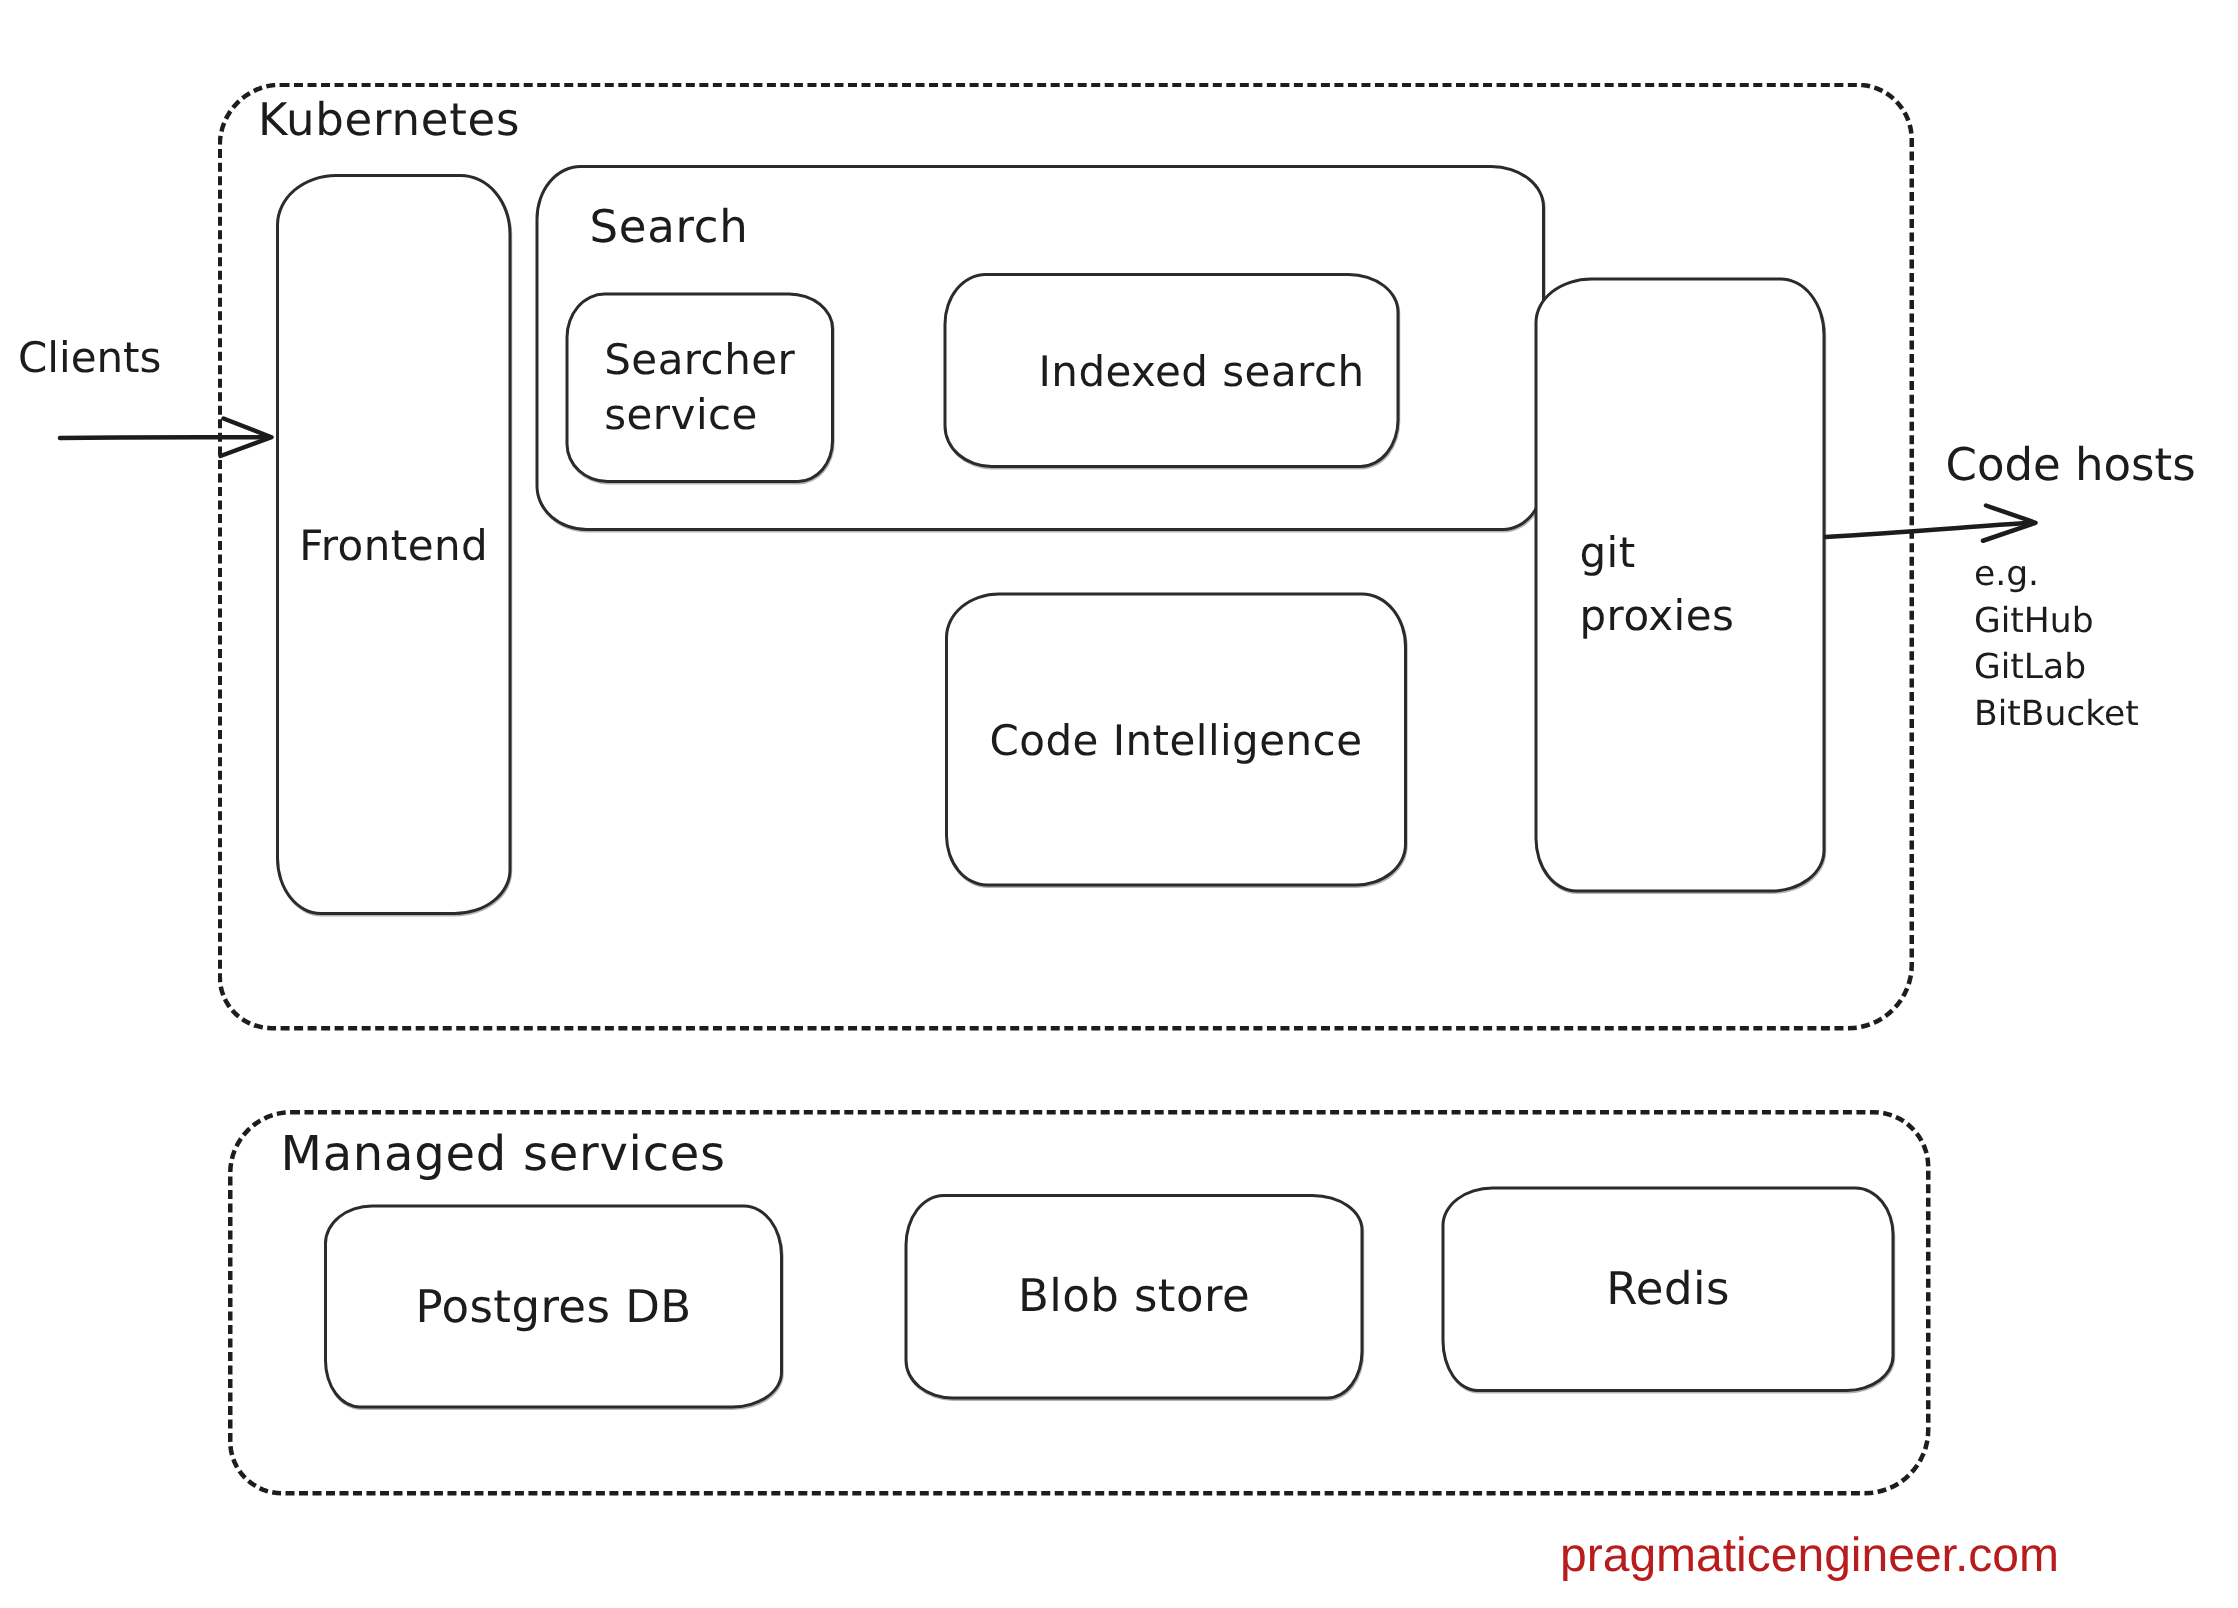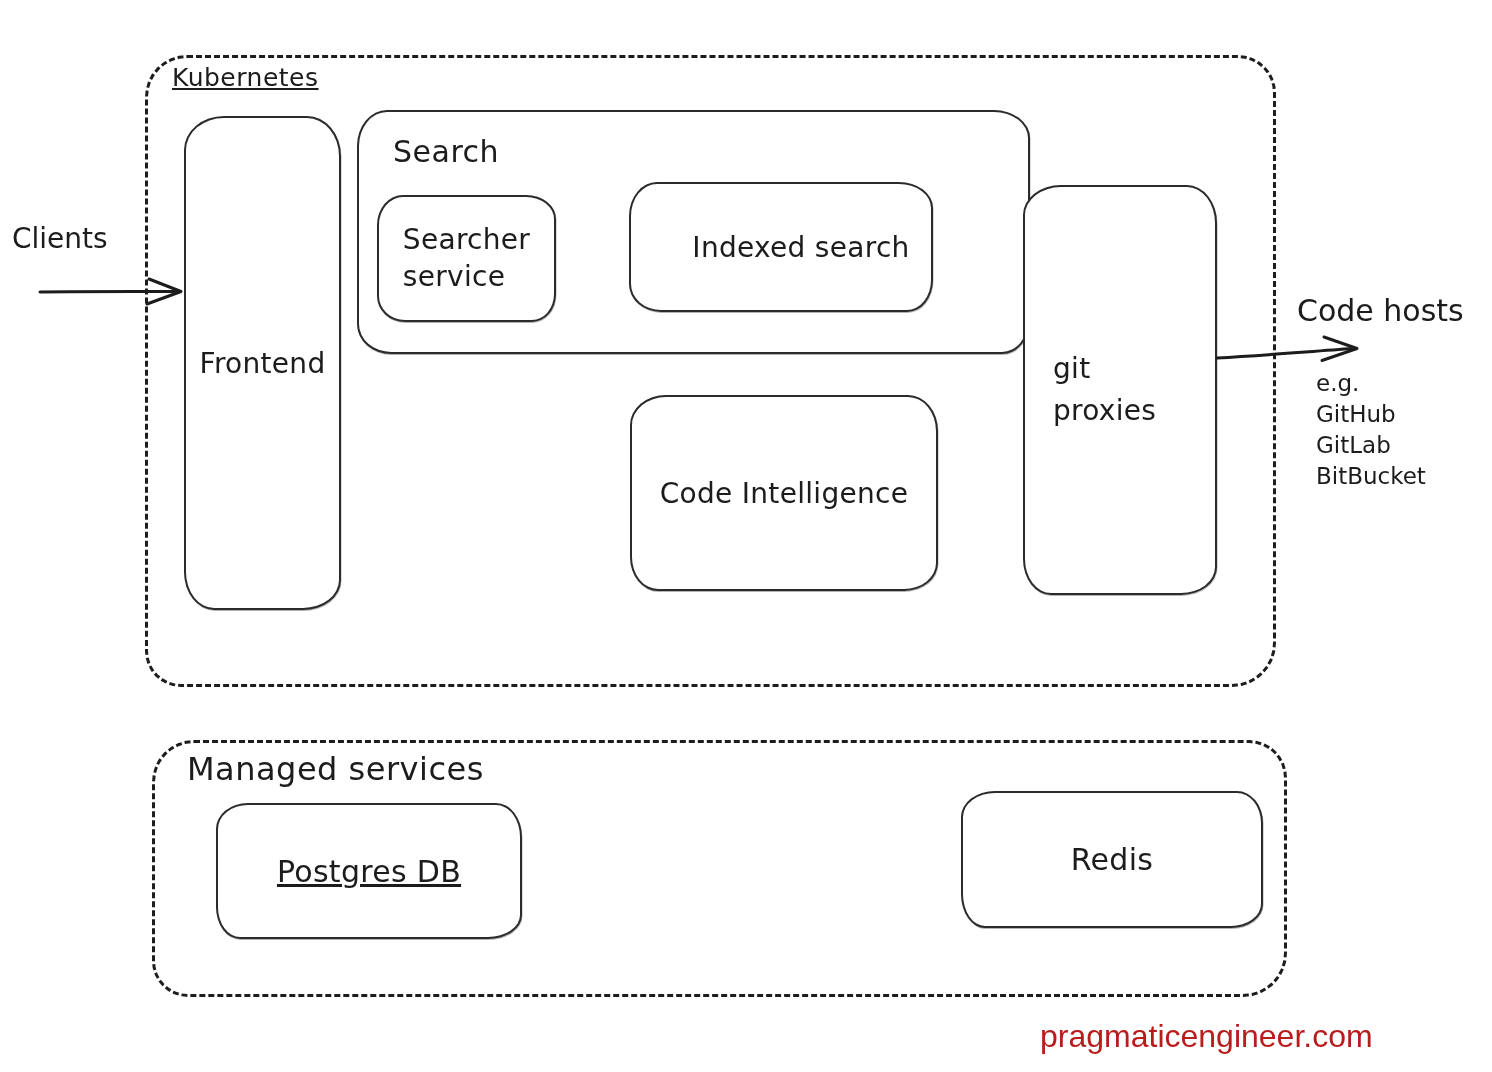--- a/index.html
+++ b/index.html
@@ -37,21 +37,21 @@
 
 <div class="canvas">
 
   <div class="free-label" style="left:12px;top:222px;">Clients</div>
   <svg class="connector" style="left:36px;top:274px;" width="152" height="36" viewBox="0 0 152 36">
     <path d="M4 18 C 50 17.3, 100 17.6, 141 17.5"></path>
     <path d="M113 5 L145 17.5 L111 30"></path>
   </svg>
 
   <div class="group" style="left:145px;top:55px;width:1131px;height:632px;">
-    <div class="group-label" style="left:24px;top:5px;font-size:25px;text-decoration:underline;">Kubernetes</div>
+    <div class="group-label" style="left:24px;top:5px;font-size:30px;">Kubernetes</div>
 
     <div class="node" style="left:36px;top:58px;width:157px;height:494px;border-radius:40px 34px 38px 30px / 34px 40px 30px 38px;">
       <span class="node-label">Frontend</span>
     </div>
 
     <div class="node" style="left:209px;top:52px;width:673px;height:244px;align-items:flex-start;justify-content:flex-start;border-radius:30px 36px 28px 34px / 36px 28px 34px 30px;">
       <div class="group-label" style="left:34px;top:22px;font-size:30px;">Search</div>
 
       <div class="node" style="left:18px;top:83px;width:179px;height:127px;border-radius:26px 30px 24px 28px / 30px 24px 28px 26px;">
         <span class="node-label prewrap" style="line-height:1.3;">Searcher
@@ -84,23 +84,26 @@
     <div>e.g.</div>
     <div>GitHub</div>
     <div>GitLab</div>
     <div>BitBucket</div>
   </div>
 
   <div class="group" style="left:152px;top:740px;width:1135px;height:257px;">
     <div class="group-label" style="left:32px;top:7px;font-size:32px;">Managed services</div>
 
     <div class="node" style="left:61px;top:60px;width:306px;height:136px;border-radius:32px 26px 34px 24px / 26px 34px 24px 32px;">
-      <span class="node-label" style="font-size:30px;text-decoration:underline;">Postgres DB</span>
+      <span class="node-label" style="font-size:30px;">Postgres DB</span>
     </div>
 
+    <div class="node" style="left:448px;top:53px;width:306px;height:137px;border-radius:26px 34px 24px 32px / 34px 24px 32px 26px;">
+      <span class="node-label" style="font-size:30px;">Blob store</span>
+    </div>
 
     <div class="node" style="left:806px;top:48px;width:302px;height:137px;border-radius:34px 26px 32px 24px / 26px 32px 24px 34px;">
       <span class="node-label" style="font-size:30px;">Redis</span>
     </div>
   </div>
 
   <div class="watermark" style="left: 1040px; top: 1018px; width: 300px; color: #b91c1c;">pragmaticengineer.com</div>
 
 </div>
 

